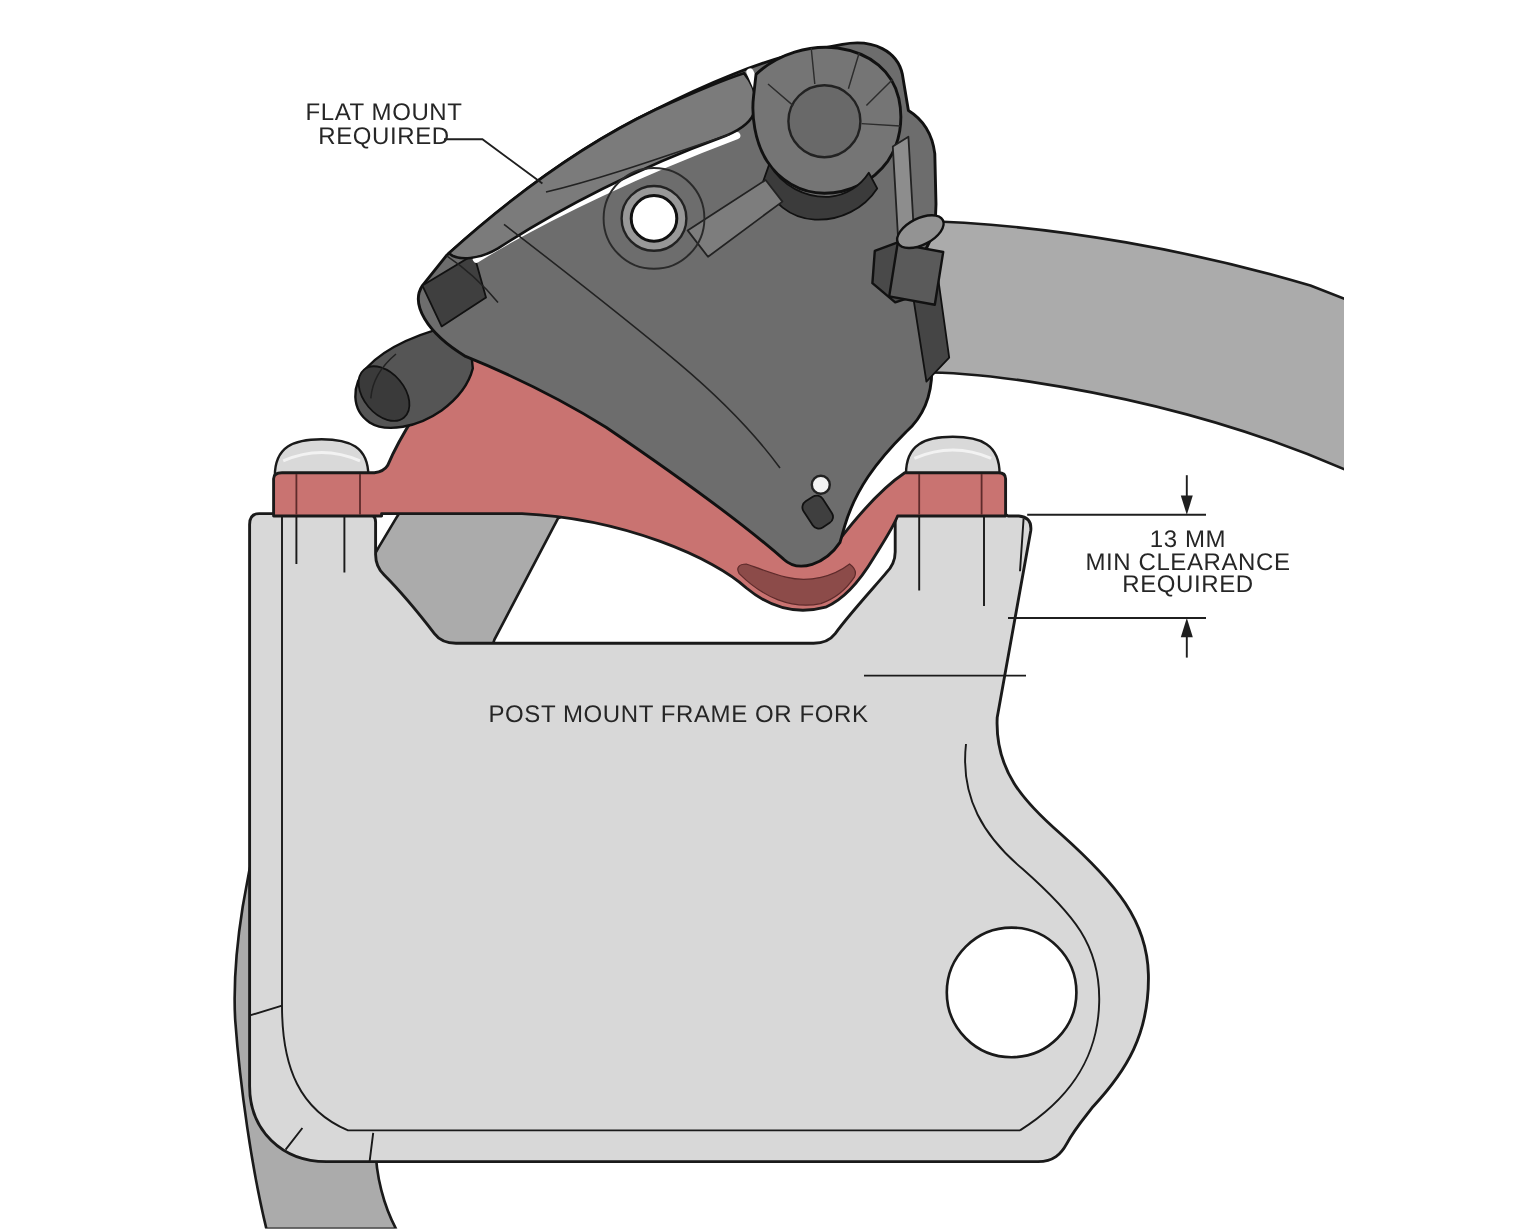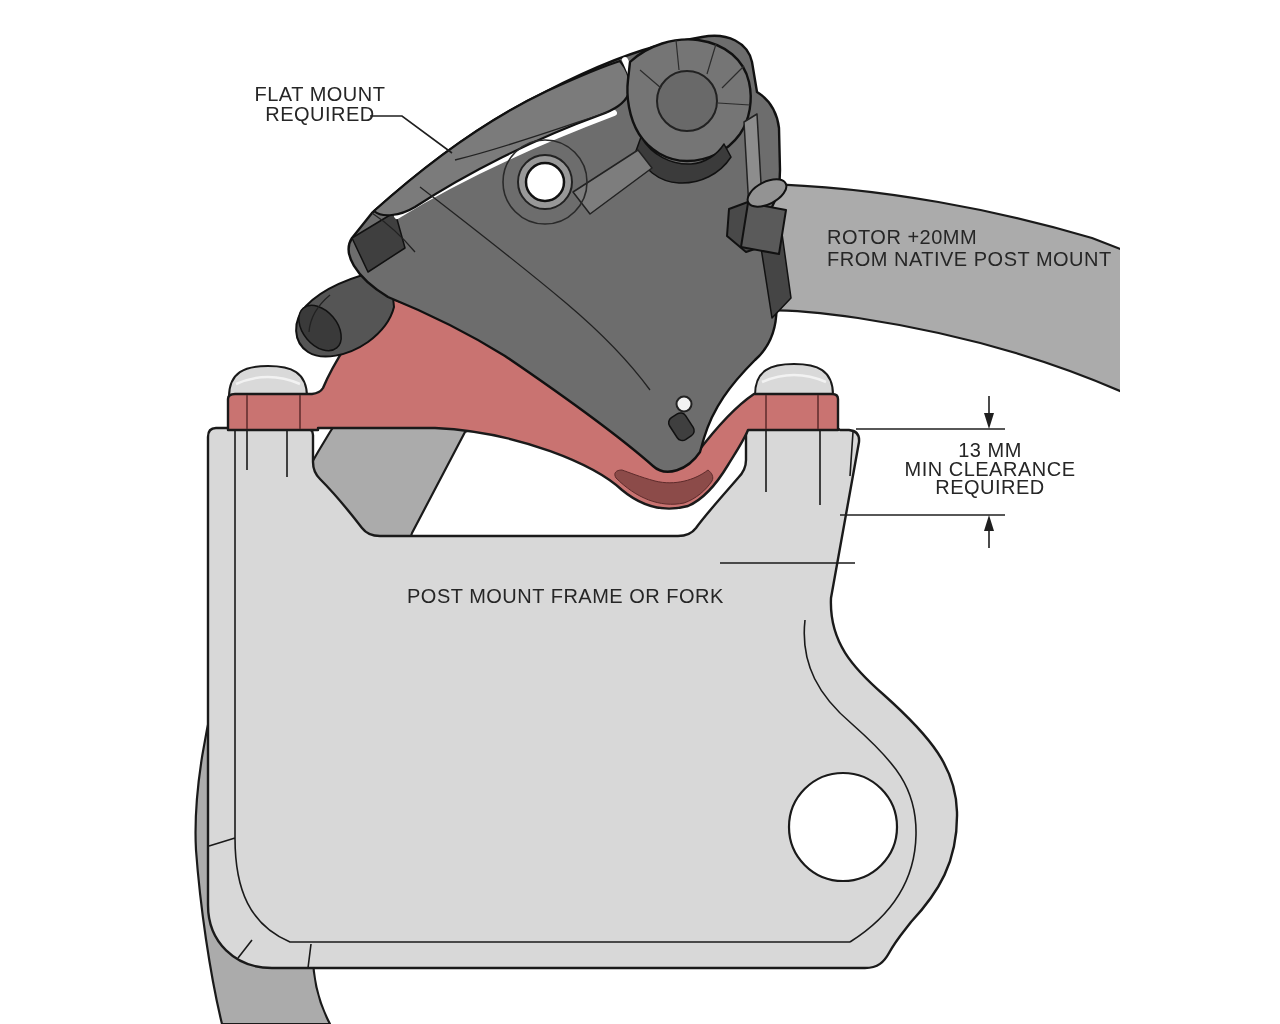--- a/index.html
+++ b/index.html
@@ -198,24 +198,20 @@
     <polygon points="989,429 984,413 994,413" fill="#1f1f1f" stroke="none"></polygon>
     <polygon points="989,515 984,531 994,531" fill="#1f1f1f" stroke="none"></polygon>
   </g>
 </svg>
 
   <div class="lbl lbl-caliper">
     <div>FLAT MOUNT</div>
     <div>REQUIRED</div>
   </div>
 
-  <div class="lbl lbl-rotor">
-    <div>ROTOR +20MM</div>
-    <div>FROM NATIVE POST MOUNT</div>
-  </div>
 
   <div class="lbl lbl-clearance">
     <div>13 MM</div>
     <div>MIN CLEARANCE</div>
     <div>REQUIRED</div>
   </div>
 
   <div class="lbl lbl-frame">
     <div>POST MOUNT FRAME OR FORK</div>
   </div>

